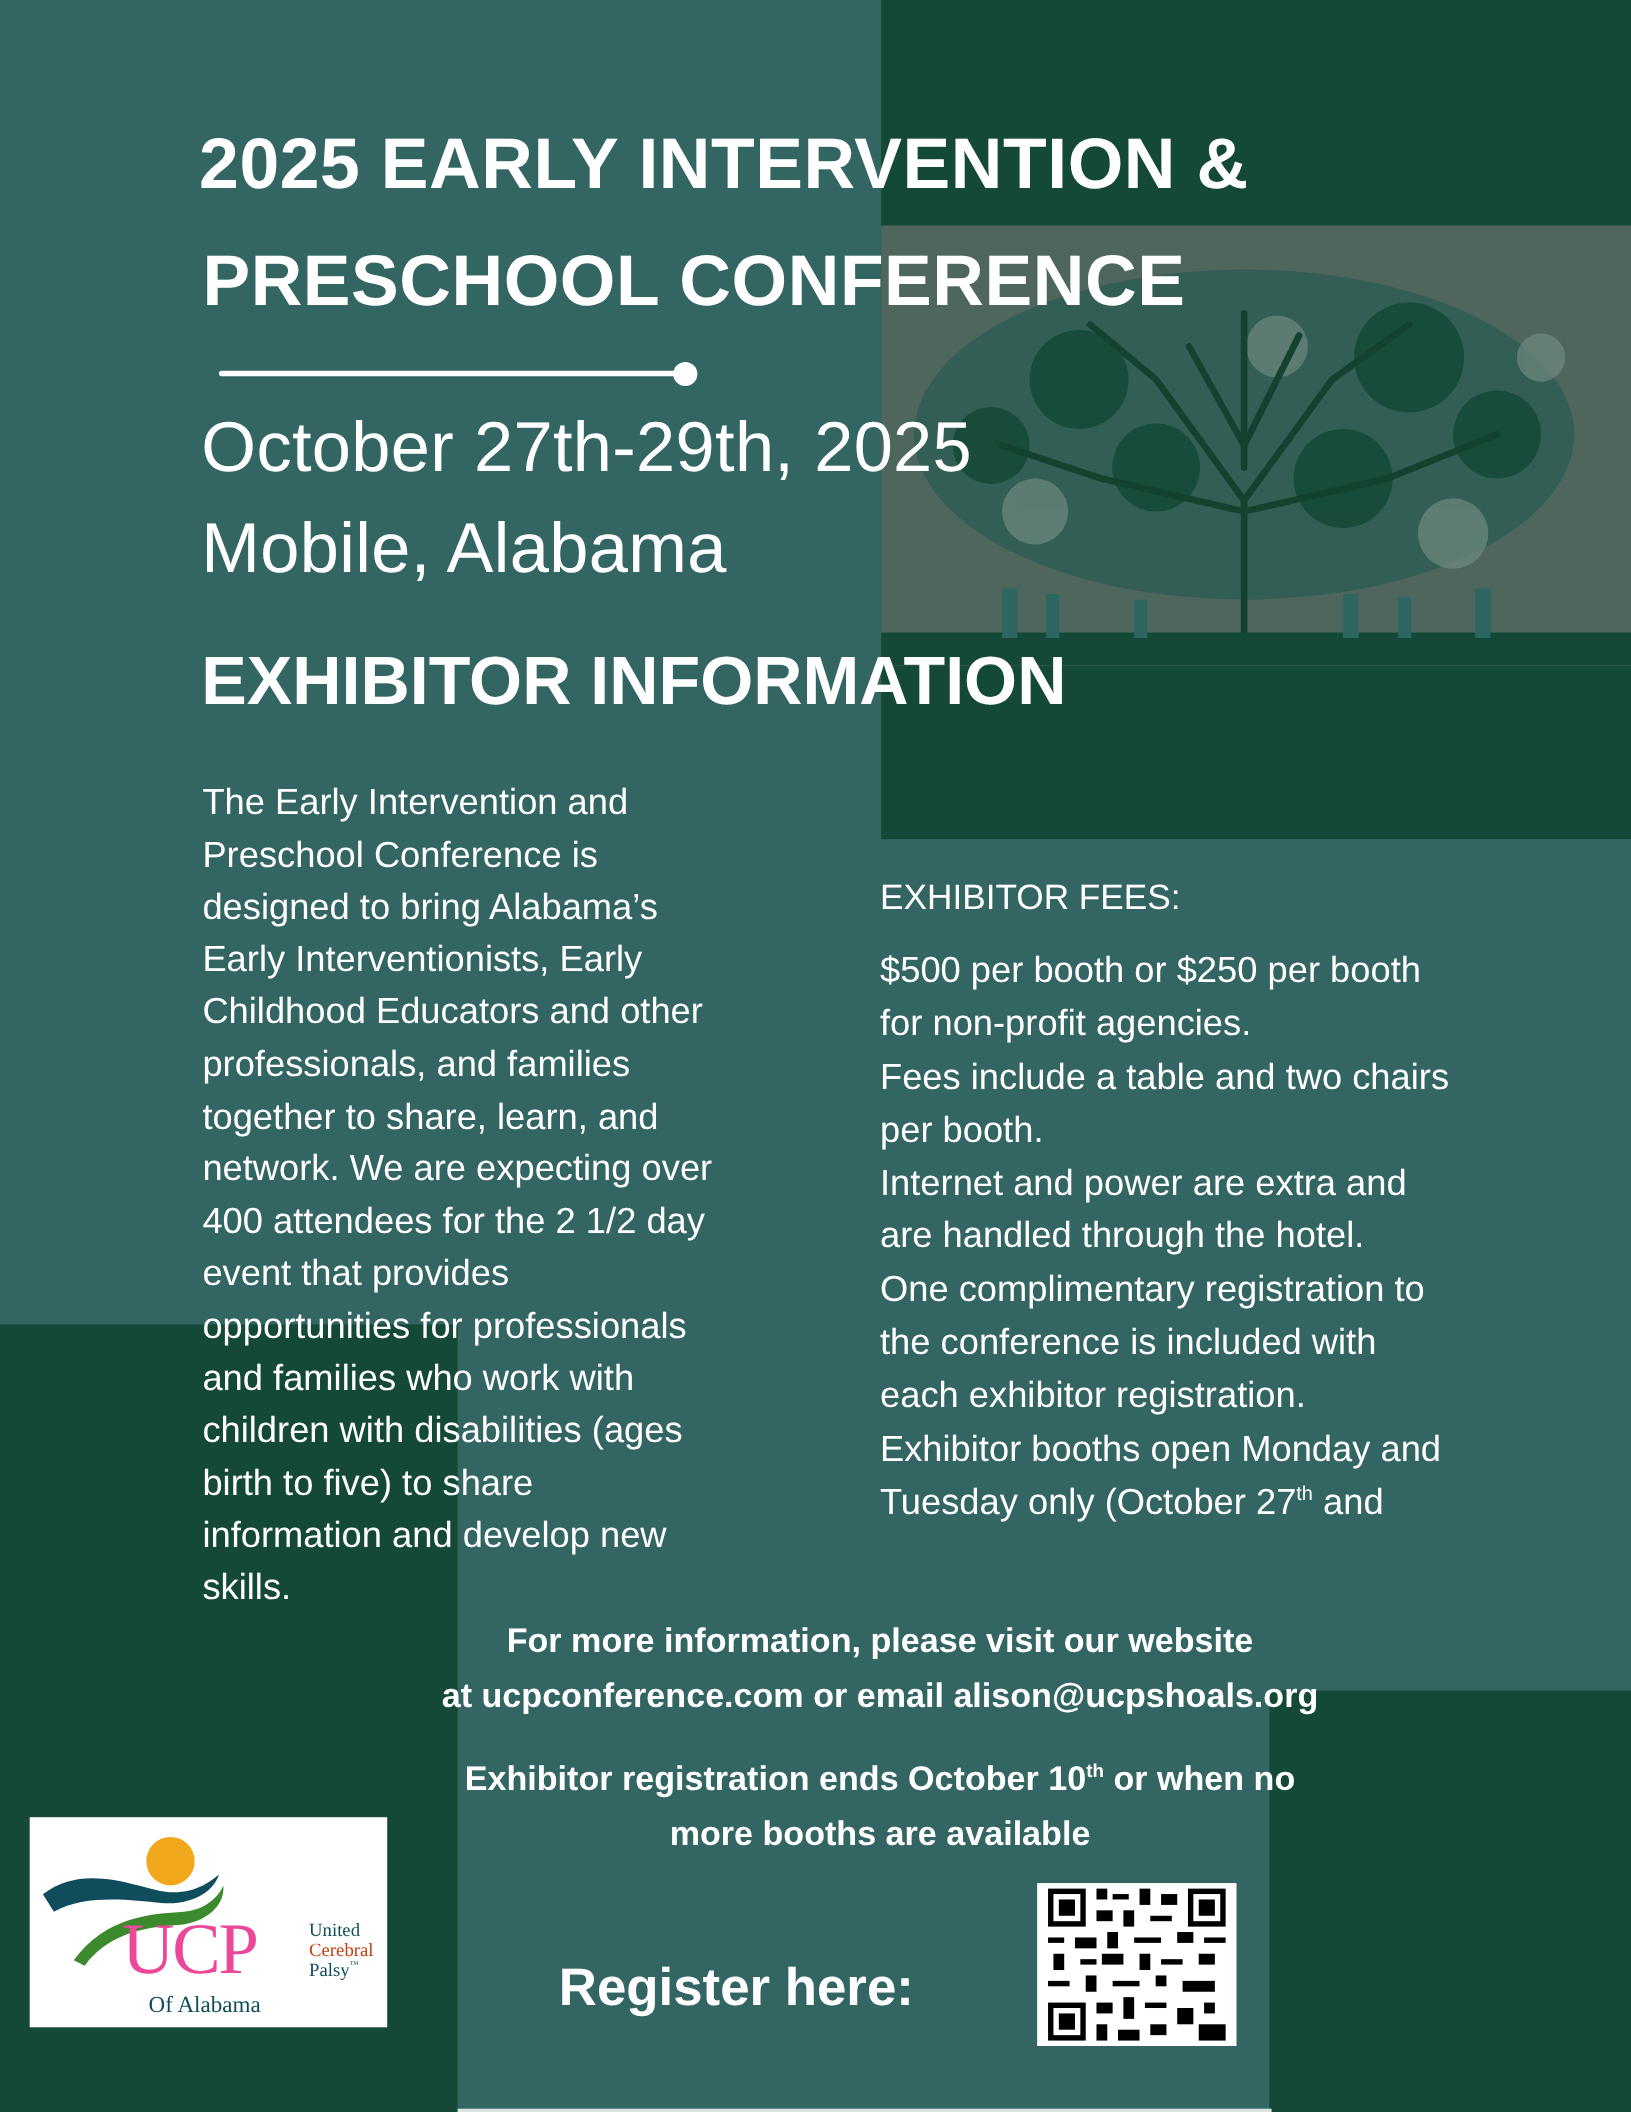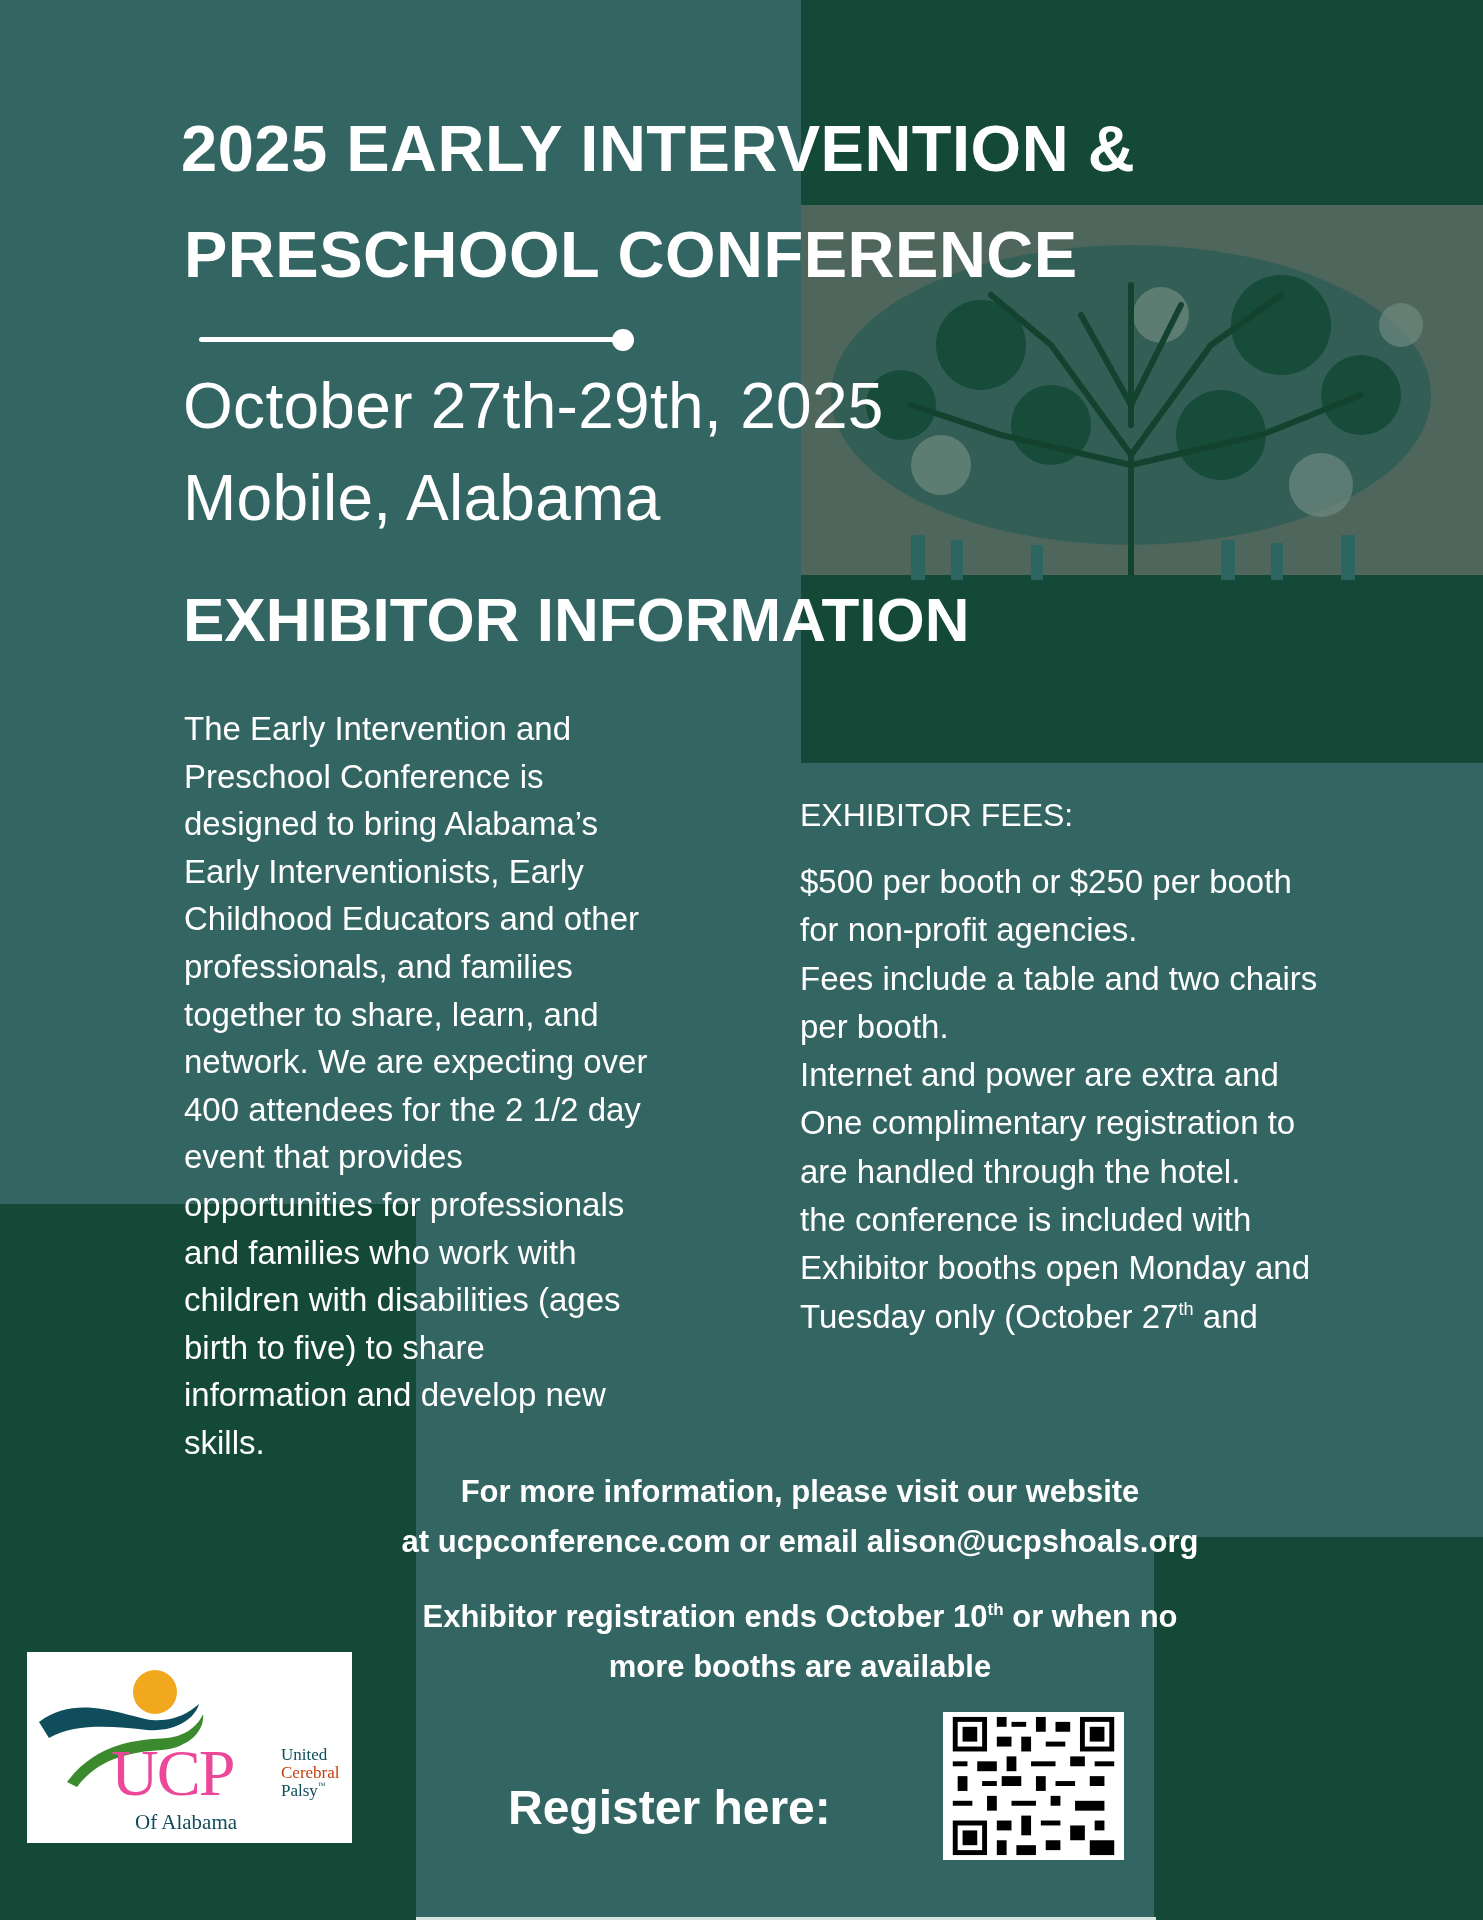--- a/index.html
+++ b/index.html
@@ -88,23 +88,24 @@
 <div class="para" style="left:184px;top:705px;" id="desc"><div>The Early Intervention and</div><div>Preschool Conference is</div><div>designed to bring Alabama’s</div><div>Early Interventionists, Early</div><div>Childhood Educators and other</div><div>professionals, and families</div><div>together to share, learn, and</div><div>network. We are expecting over</div><div>400 attendees for the 2 1/2 day</div><div>event that provides</div><div>opportunities for professionals</div><div>and families who work with</div><div>children with disabilities (ages</div><div>birth to five) to share</div><div>information and develop new</div><div>skills.</div></div>
 
 <div class="txt fees-head" style="left:800px;top:797px;">EXHIBITOR FEES:</div>
 <div class="fees" style="left:800px;top:858px;">
   <div id="fees-lines">
       <p>$500 per booth or $250 per booth</p>
       <p>for non-profit agencies.</p>
       <p>Fees include a table and two chairs</p>
       <p>per booth.</p>
       <p>Internet and power are extra and</p>
+      <p>are handled through the hotel.</p>
       <p>One complimentary registration to</p>
-      <p>are handled through the hotel.</p>
       <p>the conference is included with</p>
+      <p>each exhibitor registration.</p>
       <p>Exhibitor booths open Monday and</p>
     </div>
   <p><span>Tuesday only (October 27</span><sup>th</sup><span> and</span></p>
 </div>
 
 <div class="bold-c" style="left:300px;width:1000px;top:1476px;">For more information, please visit our website</div>
 <div class="bold-c" style="left:300px;width:1000px;top:1526px;">at ucpconference.com or email alison@ucpshoals.org</div>
 
 <div class="bold-c" style="left:300px;width:1000px;top:1601px;">
   <span>Exhibitor registration ends October 10</span><sup>th</sup><span> or when no</span>

